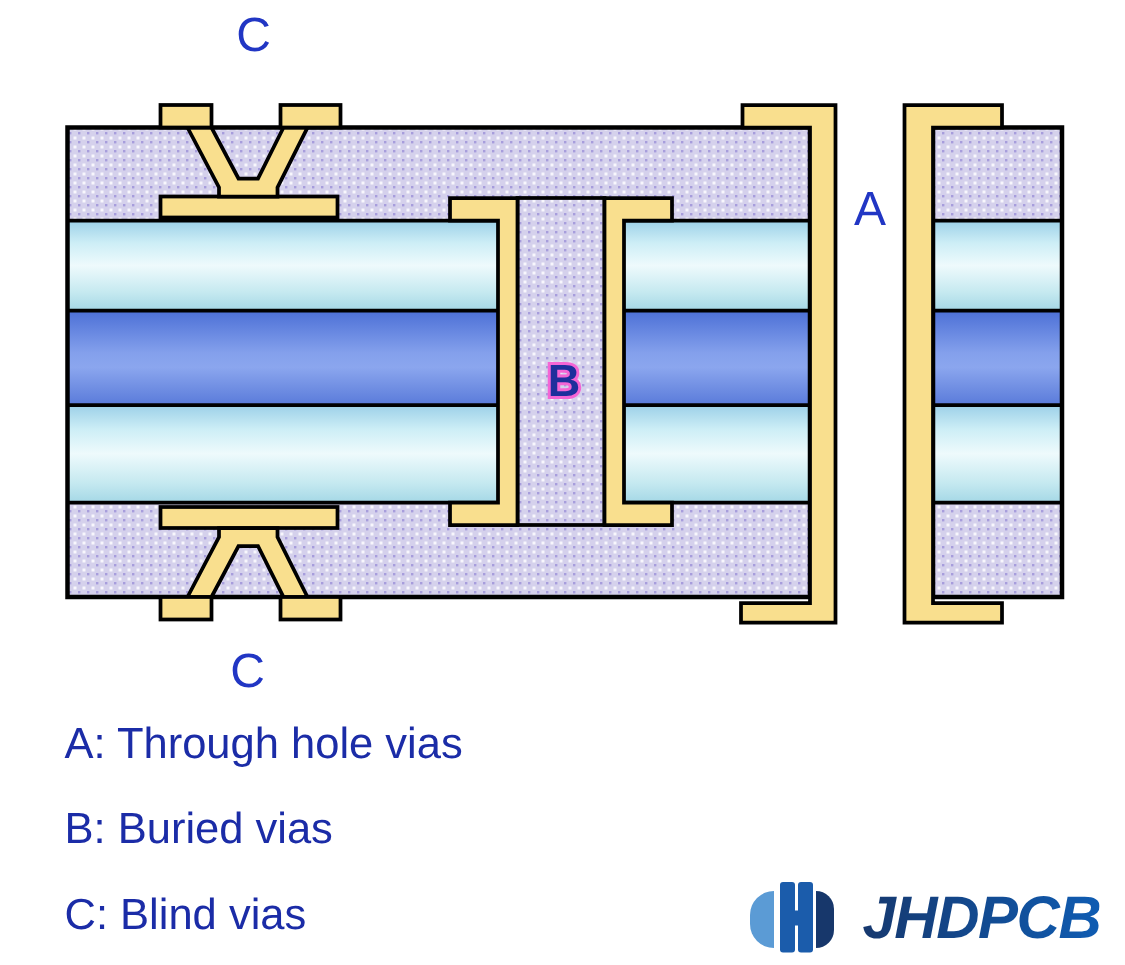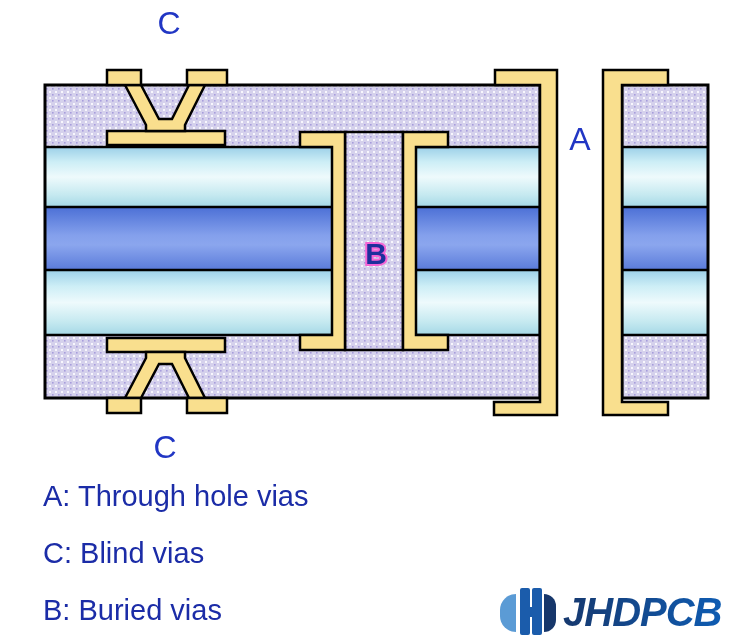--- a/index.html
+++ b/index.html
@@ -24,21 +24,21 @@
     display:flex;align-items:center;
   }
   .logo-icon{position:relative;width:58px;height:50px;flex:0 0 auto;}
   .logo-icon span{position:absolute;display:block;}
   .icon-crescent{left:2px;top:7px;width:16px;height:38px;background:#5b9bd5;border-radius:19px 0 0 19px;}
   .icon-hbar-left{left:22px;top:1px;width:10px;height:47px;background:#1b5cab;border-radius:2px;}
   .icon-hcross{left:30px;top:20px;width:8px;height:10px;background:#1b5cab;}
   .icon-hbar-right{left:34px;top:1px;width:10px;height:47px;background:#1b5cab;border-radius:2px;}
   .icon-halfdisc{left:46px;top:7px;width:12px;height:38px;background:#17376b;border-radius:0 19px 19px 0;}
   .logo-text{
-    margin-left:7px;
+    margin-left:19px;
     font-size:40px;
     font-weight:800;
     font-style:italic;
     letter-spacing:-1px;
     background:linear-gradient(90deg,#16386e 0%,#0f5cb2 100%);
     -webkit-background-clip:text;
     background-clip:text;
     color:transparent;
     white-space:nowrap;
     text-align:center;
@@ -121,22 +121,22 @@
     <path d="M668,70 H603 V415 H668 V402 H622 V85 H668 Z" fill="#f9df8e" stroke="#000" stroke-width="2.5"></path>
 
     <text x="169" y="34" font-size="32" fill="#2136c4" text-anchor="middle">C</text>
     <text x="580" y="150" font-size="32" fill="#2136c4" text-anchor="middle">A</text>
     <text x="376" y="264" font-size="30" font-weight="700" fill="#1e2f9c" stroke="#f565d5" stroke-width="4" paint-order="stroke" text-anchor="middle">B</text>
     <text x="165" y="458" font-size="32" fill="#2136c4" text-anchor="middle">C</text>
   </svg>
 
   <div class="legend">
     <div class="legend-item">A: Through hole vias</div>
+    <div class="legend-item">B: Buried vias</div>
     <div class="legend-item">C: Blind vias</div>
-    <div class="legend-item">B: Buried vias</div>
   </div>
 
   <div class="logo">
     <div class="logo-icon">
       <span class="icon-crescent"></span>
       <span class="icon-hbar-left"></span>
       <span class="icon-hcross"></span>
       <span class="icon-hbar-right"></span>
       <span class="icon-halfdisc"></span>
     </div>

